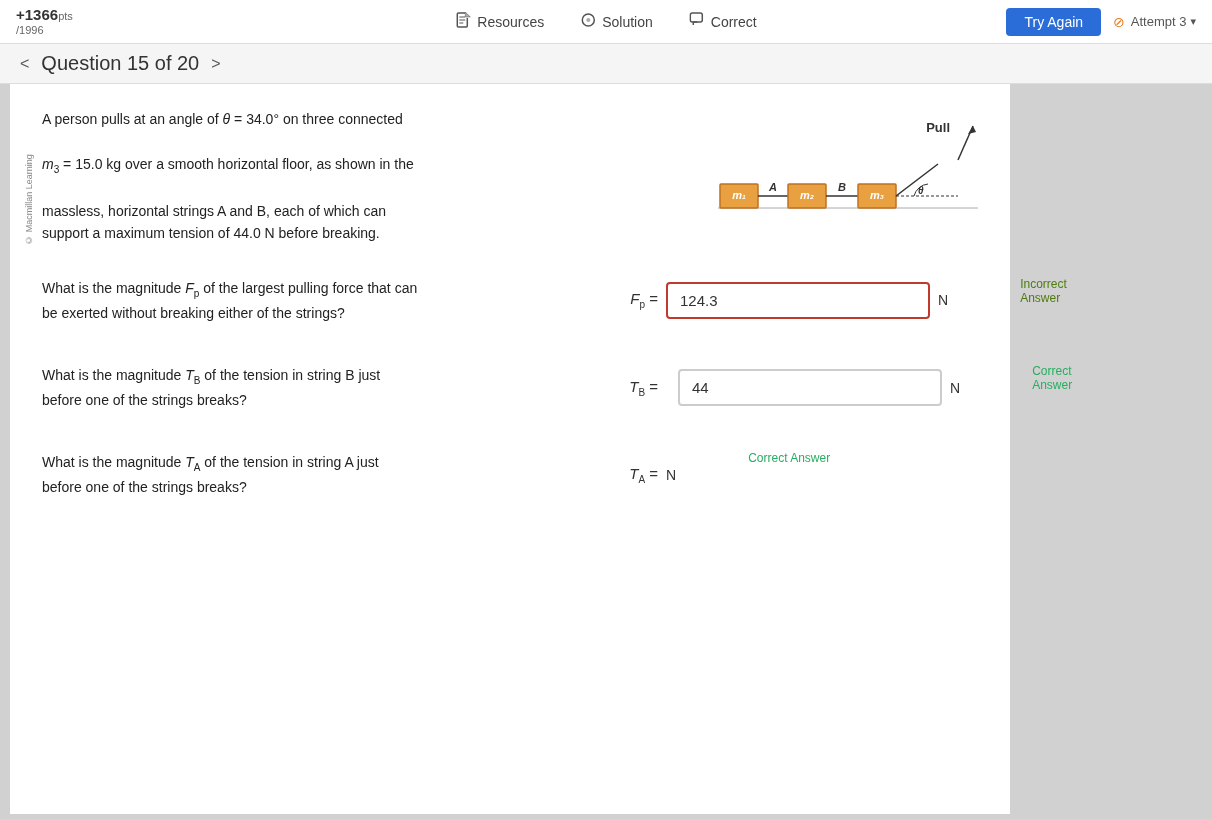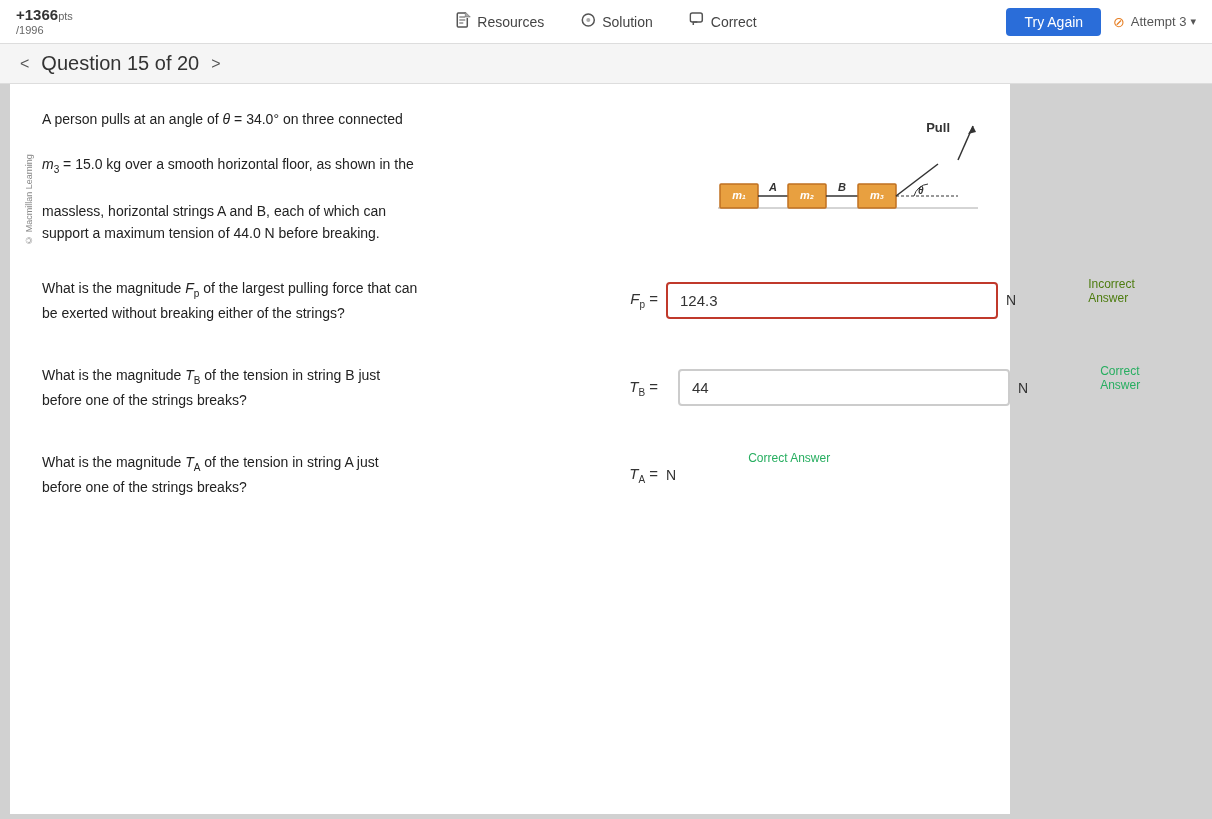--- a/index.html
+++ b/index.html
@@ -189,21 +189,21 @@
       font-size: 15px;
       color: #333;
       min-width: 60px;
       text-align: right;
     }
     .answer-input {
       border: 2px solid #ccc;
       border-radius: 4px;
       padding: 8px 12px;
       font-size: 15px;
-      width: 332px;
+      width: 264px;
       outline: none;
       color: #333;
     }
     .answer-input.incorrect {
       border-color: #c0392b;
     }
     .unit-label {
       font-size: 14px;
       color: #333;
     }

